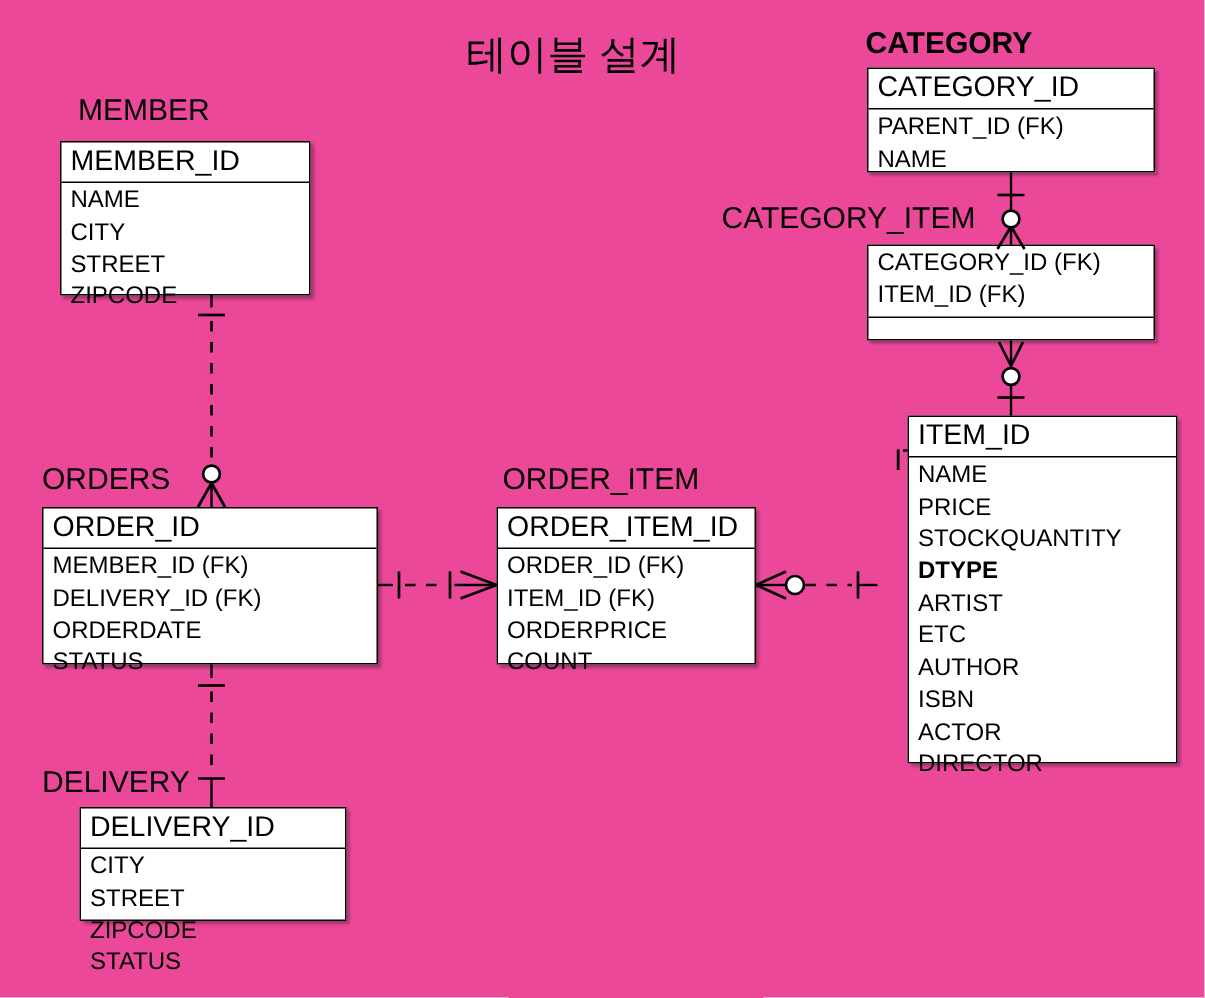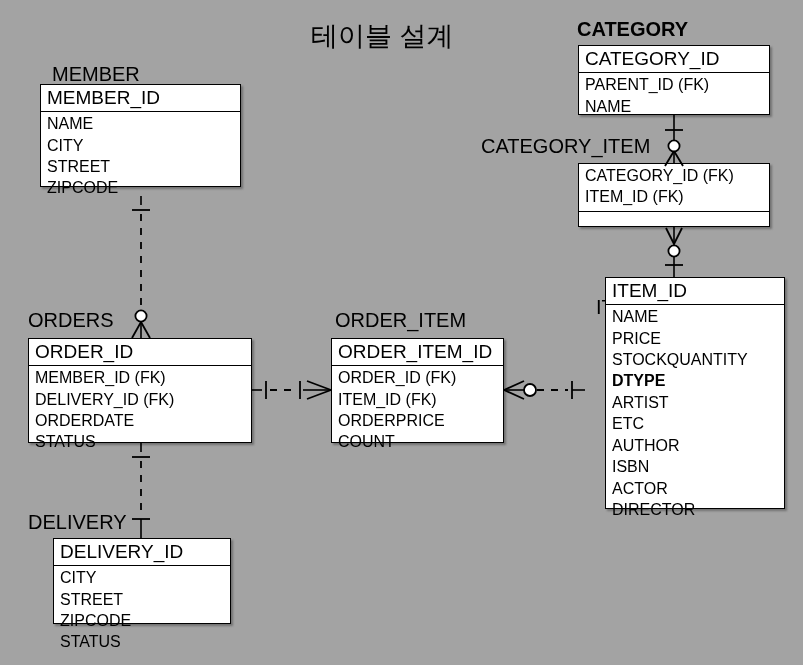--- a/index.html
+++ b/index.html
@@ -4,21 +4,21 @@
 <style>
   html, body {
     margin: 0;
     padding: 0;
     background: #ffffff;
   }
   #canvas {
     position: relative;
     width: 803px;
     height: 665px;
-    background: #a3a3a3;
+    background: #ec4899;
     font-family: "Liberation Sans", "DejaVu Sans", sans-serif;
     overflow: hidden;
   }
 
   
   .diagram-title {
     position: absolute;
     font-size: 27px;
     color: #000000;
     white-space: nowrap;
@@ -78,41 +78,41 @@
 </style>
 </head>
 <body>
 
 <div id="canvas">
 
   <div class="diagram-title" style="left:311px; top:18px;">테이블 설계</div>
 
   <div id="entity-layer">
       <div class="entity-label" style="left: 52px; top: 64px;">MEMBER</div>
-      <div class="entity-box" style="left: 40px; top: 84px; width: 201px; height: 103px;">
+      <div class="entity-box" style="left: 40px; top: 94px; width: 167px; height: 103px;">
         <div class="entity-pk">MEMBER_ID</div>
         <div class="entity-attrs">
           <div class="attr-row">NAME</div>
           <div class="attr-row">CITY</div>
           <div class="attr-row">STREET</div>
           <div class="attr-row">ZIPCODE</div>
         </div>
       </div>
       <div class="entity-label" style="left: 28px; top: 310px;">ORDERS</div>
       <div class="entity-box" style="left: 28px; top: 338px; width: 224px; height: 105px;">
         <div class="entity-pk">ORDER_ID</div>
         <div class="entity-attrs">
           <div class="attr-row">MEMBER_ID (FK)</div>
           <div class="attr-row">DELIVERY_ID (FK)</div>
           <div class="attr-row">ORDERDATE</div>
           <div class="attr-row">STATUS</div>
         </div>
       </div>
       <div class="entity-label" style="left: 28px; top: 512px;">DELIVERY</div>
-      <div class="entity-box" style="left: 53px; top: 538px; width: 178px; height: 86px;">
+      <div class="entity-box" style="left: 53px; top: 538px; width: 178px; height: 76px;">
         <div class="entity-pk">DELIVERY_ID</div>
         <div class="entity-attrs">
           <div class="attr-row">CITY</div>
           <div class="attr-row">STREET</div>
           <div class="attr-row">ZIPCODE</div>
           <div class="attr-row">STATUS</div>
         </div>
       </div>
       <div class="entity-label" style="left: 335px; top: 310px;">ORDER_ITEM</div>
       <div class="entity-box" style="left: 331px; top: 338px; width: 173px; height: 105px;">

